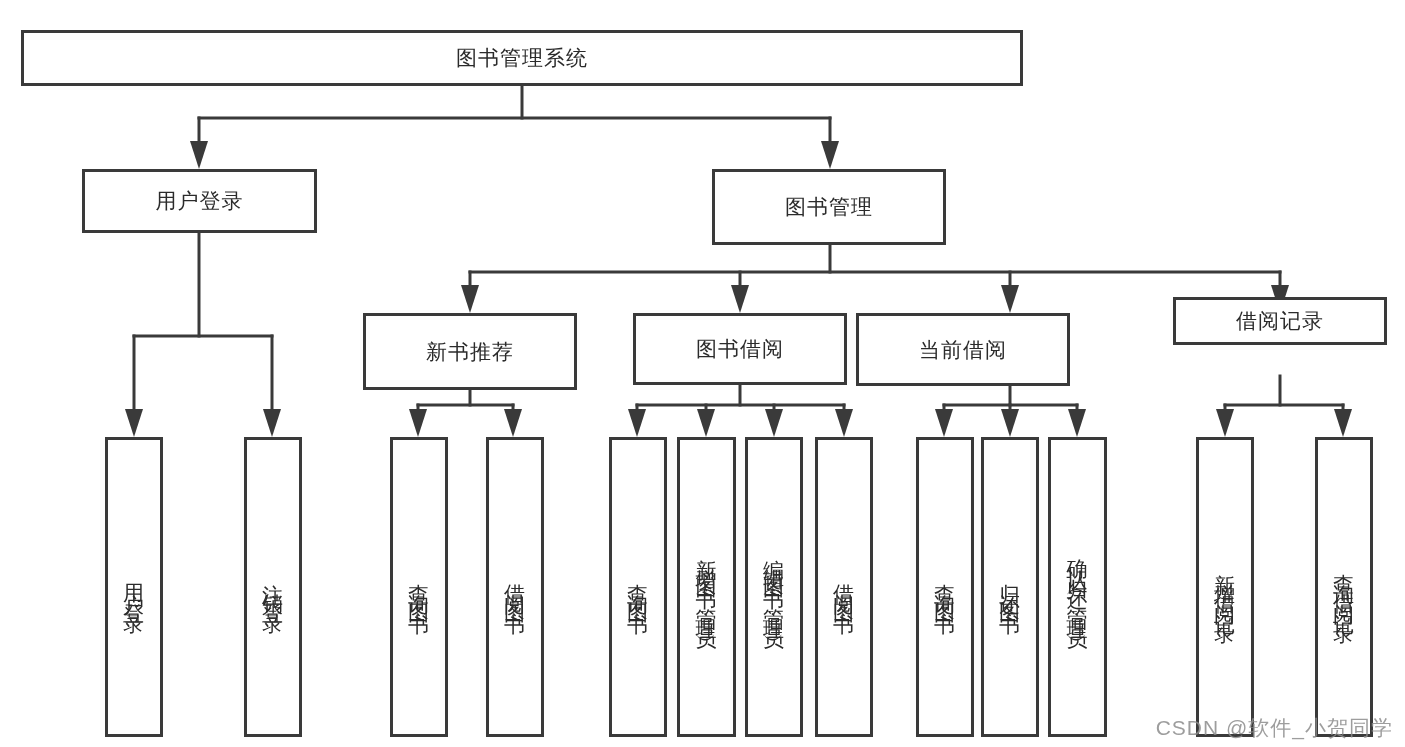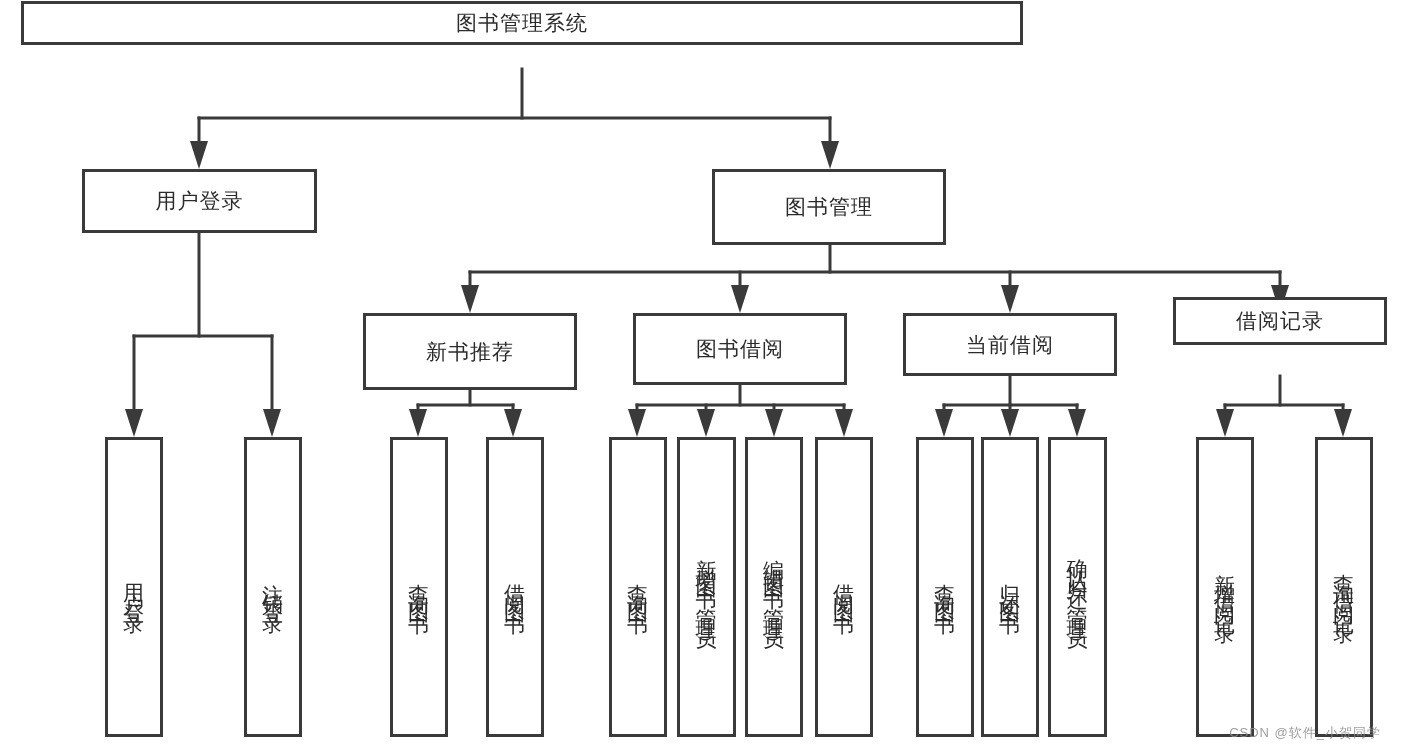--- a/index.html
+++ b/index.html
@@ -50,23 +50,23 @@
   }
   .cline {
     stroke: var(--line, #3a3a3a);
     stroke-width: 3;
     stroke-linecap: square;
     fill: none;
   }
   .carrow { fill: var(--line, #3a3a3a); }
   .watermark {
     position: absolute;
-    right: 24px;
+    right: 12px;
     bottom: 5px;
-    font-size: 13px;
+    font-size: 21px;
     letter-spacing: 1px;
     color: var(--watermark, #8d8d8d);
     opacity: 0.85;
     z-index: 5;
     white-space: nowrap;
   }
 </style>
 </head>
 <body>
 
@@ -141,38 +141,38 @@
     <g>
       <line class="cline" x1="1280" y1="376" x2="1280" y2="405"></line>
       <line class="cline" x1="1225" y1="405" x2="1343" y2="405"></line>
       <line class="cline" x1="1225" y1="405" x2="1225" y2="413"></line>
       <polygon class="carrow" points="1225,437 1216,409 1234,409"></polygon>
       <line class="cline" x1="1343" y1="405" x2="1343" y2="413"></line>
       <polygon class="carrow" points="1343,437 1334,409 1352,409"></polygon>
     </g>
   </svg>
 
-  <div class="node" style="left:21px;top:1px;width:1002px;height:44px">
+  <div class="node" style="left:21px;top:30px;width:1002px;height:56px">
     <span class="hlabel">图书管理系统</span>
   </div>
 
   <div class="node" style="left:82px;top:169px;width:235px;height:64px">
     <span class="hlabel">用户登录</span>
   </div>
   <div class="node" style="left:712px;top:169px;width:234px;height:76px">
     <span class="hlabel">图书管理</span>
   </div>
 
   <div class="node" style="left:363px;top:313px;width:214px;height:77px">
     <span class="hlabel">新书推荐</span>
   </div>
   <div class="node" style="left:633px;top:313px;width:214px;height:72px">
     <span class="hlabel">图书借阅</span>
   </div>
-  <div class="node" style="left:903px;top:313px;width:214px;height:63px">
+  <div class="node" style="left:856px;top:313px;width:214px;height:73px">
     <span class="hlabel">当前借阅</span>
   </div>
   <div class="node" style="left:1173px;top:297px;width:214px;height:48px">
     <span class="hlabel">借阅记录</span>
   </div>
 
   <div class="node" style="left:105px;top:437px;width:58px;height:300px">
     <span class="vlabel">用户登录</span>
   </div>
   <div class="node" style="left:244px;top:437px;width:58px;height:300px">

